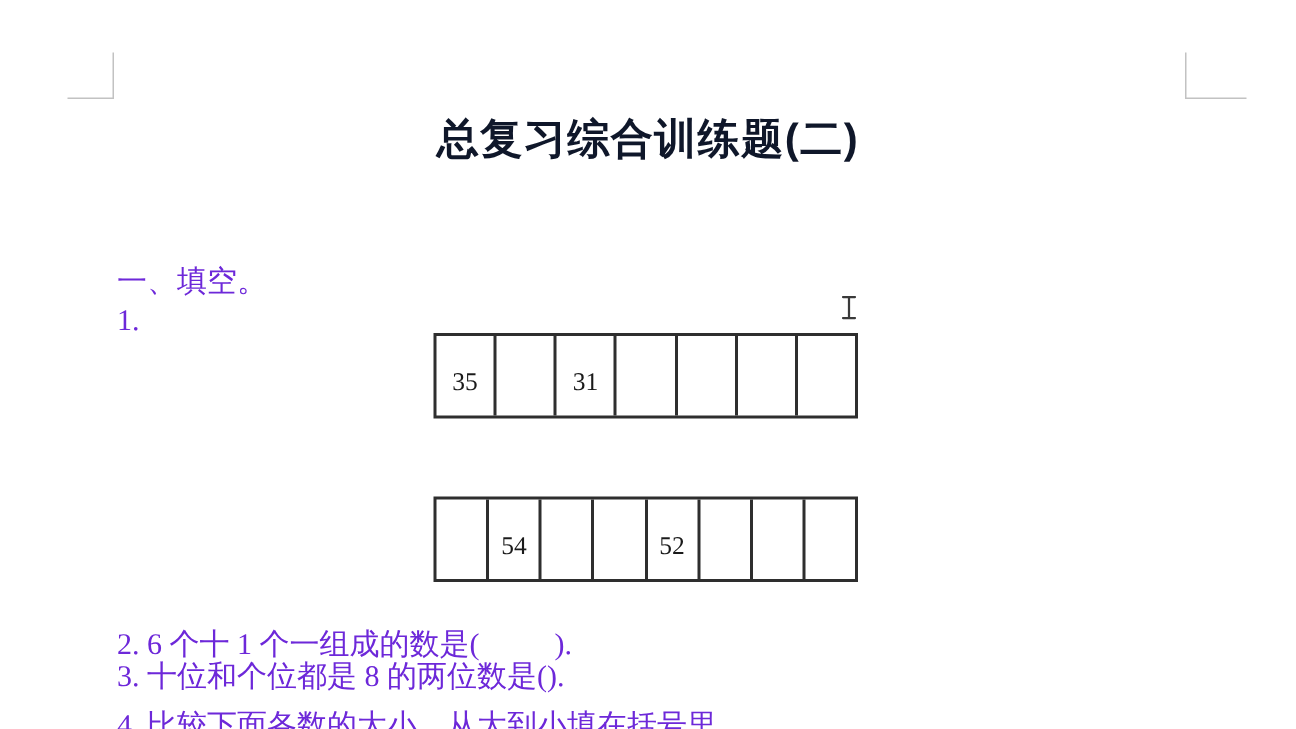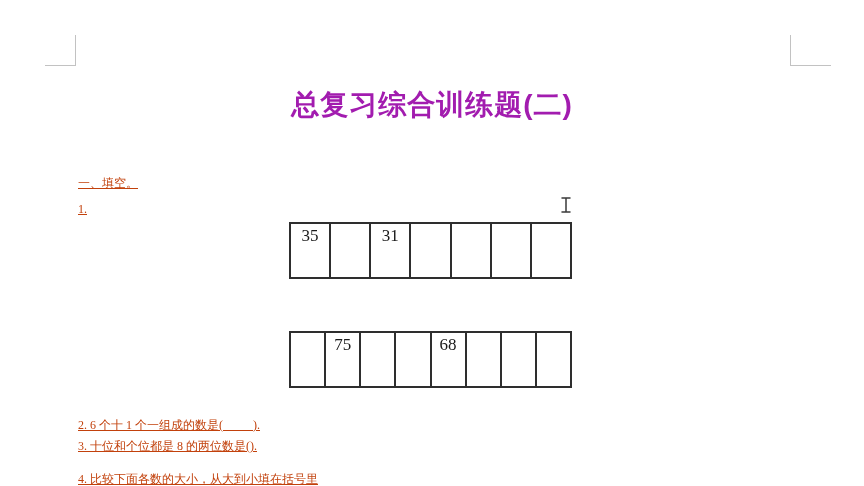--- a/index.html
+++ b/index.html
@@ -22,49 +22,49 @@
     border-right: 1px solid #c2c2c2;
     border-bottom: 1px solid #c2c2c2;
   }
   .crop-tr {
     left: 790px; top: 35px; width: 40px; height: 30px;
     border-left: 1px solid #c2c2c2;
     border-bottom: 1px solid #c2c2c2;
   }
   .title {
     position: absolute; left: 0; right: 0; top: 74px;
-    margin: 12px; text-align: center;
+    margin: 0; text-align: center;
     font-family: "Liberation Sans", sans-serif;
     font-weight: bold; font-size: 28px;
-    color: #a21caf; letter-spacing: 1px;
+    color: #0f172a; letter-spacing: 1px;
   }
   .line {
     position: absolute; left: 78px;
-    font-size: 12px; color: #c2410c;
-    white-space: pre; line-height: 1.25; text-decoration: underline;
+    font-size: 20px; color: #6d28d9;
+    white-space: pre; line-height: 1.25;
   }
   .heading { top: 176px; }
   .q1      { top: 202px; }
   .q2      { top: 418px; }
   .q3      { top: 439px; }
   .q4      { top: 472px; }
   .seq-table {
     position: absolute; left: 289px;
     width: 283px; height: 57px;
     display: flex; box-sizing: border-box;
     border: 2px solid #2e2e2e;
     background: #ffffff;
   }
   .t1 { top: 222px; }
   .t2 { top: 331px; }
   .seq-table .cell {
     flex: 1; box-sizing: border-box;
     border-right: 2px solid #2e2e2e;
     font-size: 17px; color: #1a1a1a;
-    text-align: center; padding-top: 2px;
+    text-align: center; padding-top: 21px;
     overflow: hidden;
   }
   .seq-table .cell:last-child { border-right: none; }
   .ibeam {
     position: absolute; left: 559px; top: 196px;
     width: 14px; height: 18px;
   }
 </style>
 </head>
 <body>
@@ -88,24 +88,24 @@
     <div class="cell"></div>
     <div class="cell"></div>
   </div>
 
   <svg class="ibeam" viewBox="0 0 14 18" xmlns="http://www.w3.org/2000/svg">
     <path d="M3 2 H11 M7 2 V16 M3 16 H11" stroke="#3a3a3a" stroke-width="1.5" fill="none" stroke-linecap="round"></path>
   </svg>
 
   <div class="seq-table t2">
     <div class="cell"></div>
-    <div class="cell">75</div>
+    <div class="cell">54</div>
     <div class="cell"></div>
     <div class="cell"></div>
-    <div class="cell">68</div>
+    <div class="cell">52</div>
     <div class="cell"></div>
     <div class="cell"></div>
     <div class="cell"></div>
   </div>
 
   <div class="line q2">2. 6 个十 1 个一组成的数是(          ).</div>
   <div class="line q3">3. 十位和个位都是 8 的两位数是().</div>
   <div class="line q4">4. 比较下面各数的大小，从大到小填在括号里</div>
 
 </div>

